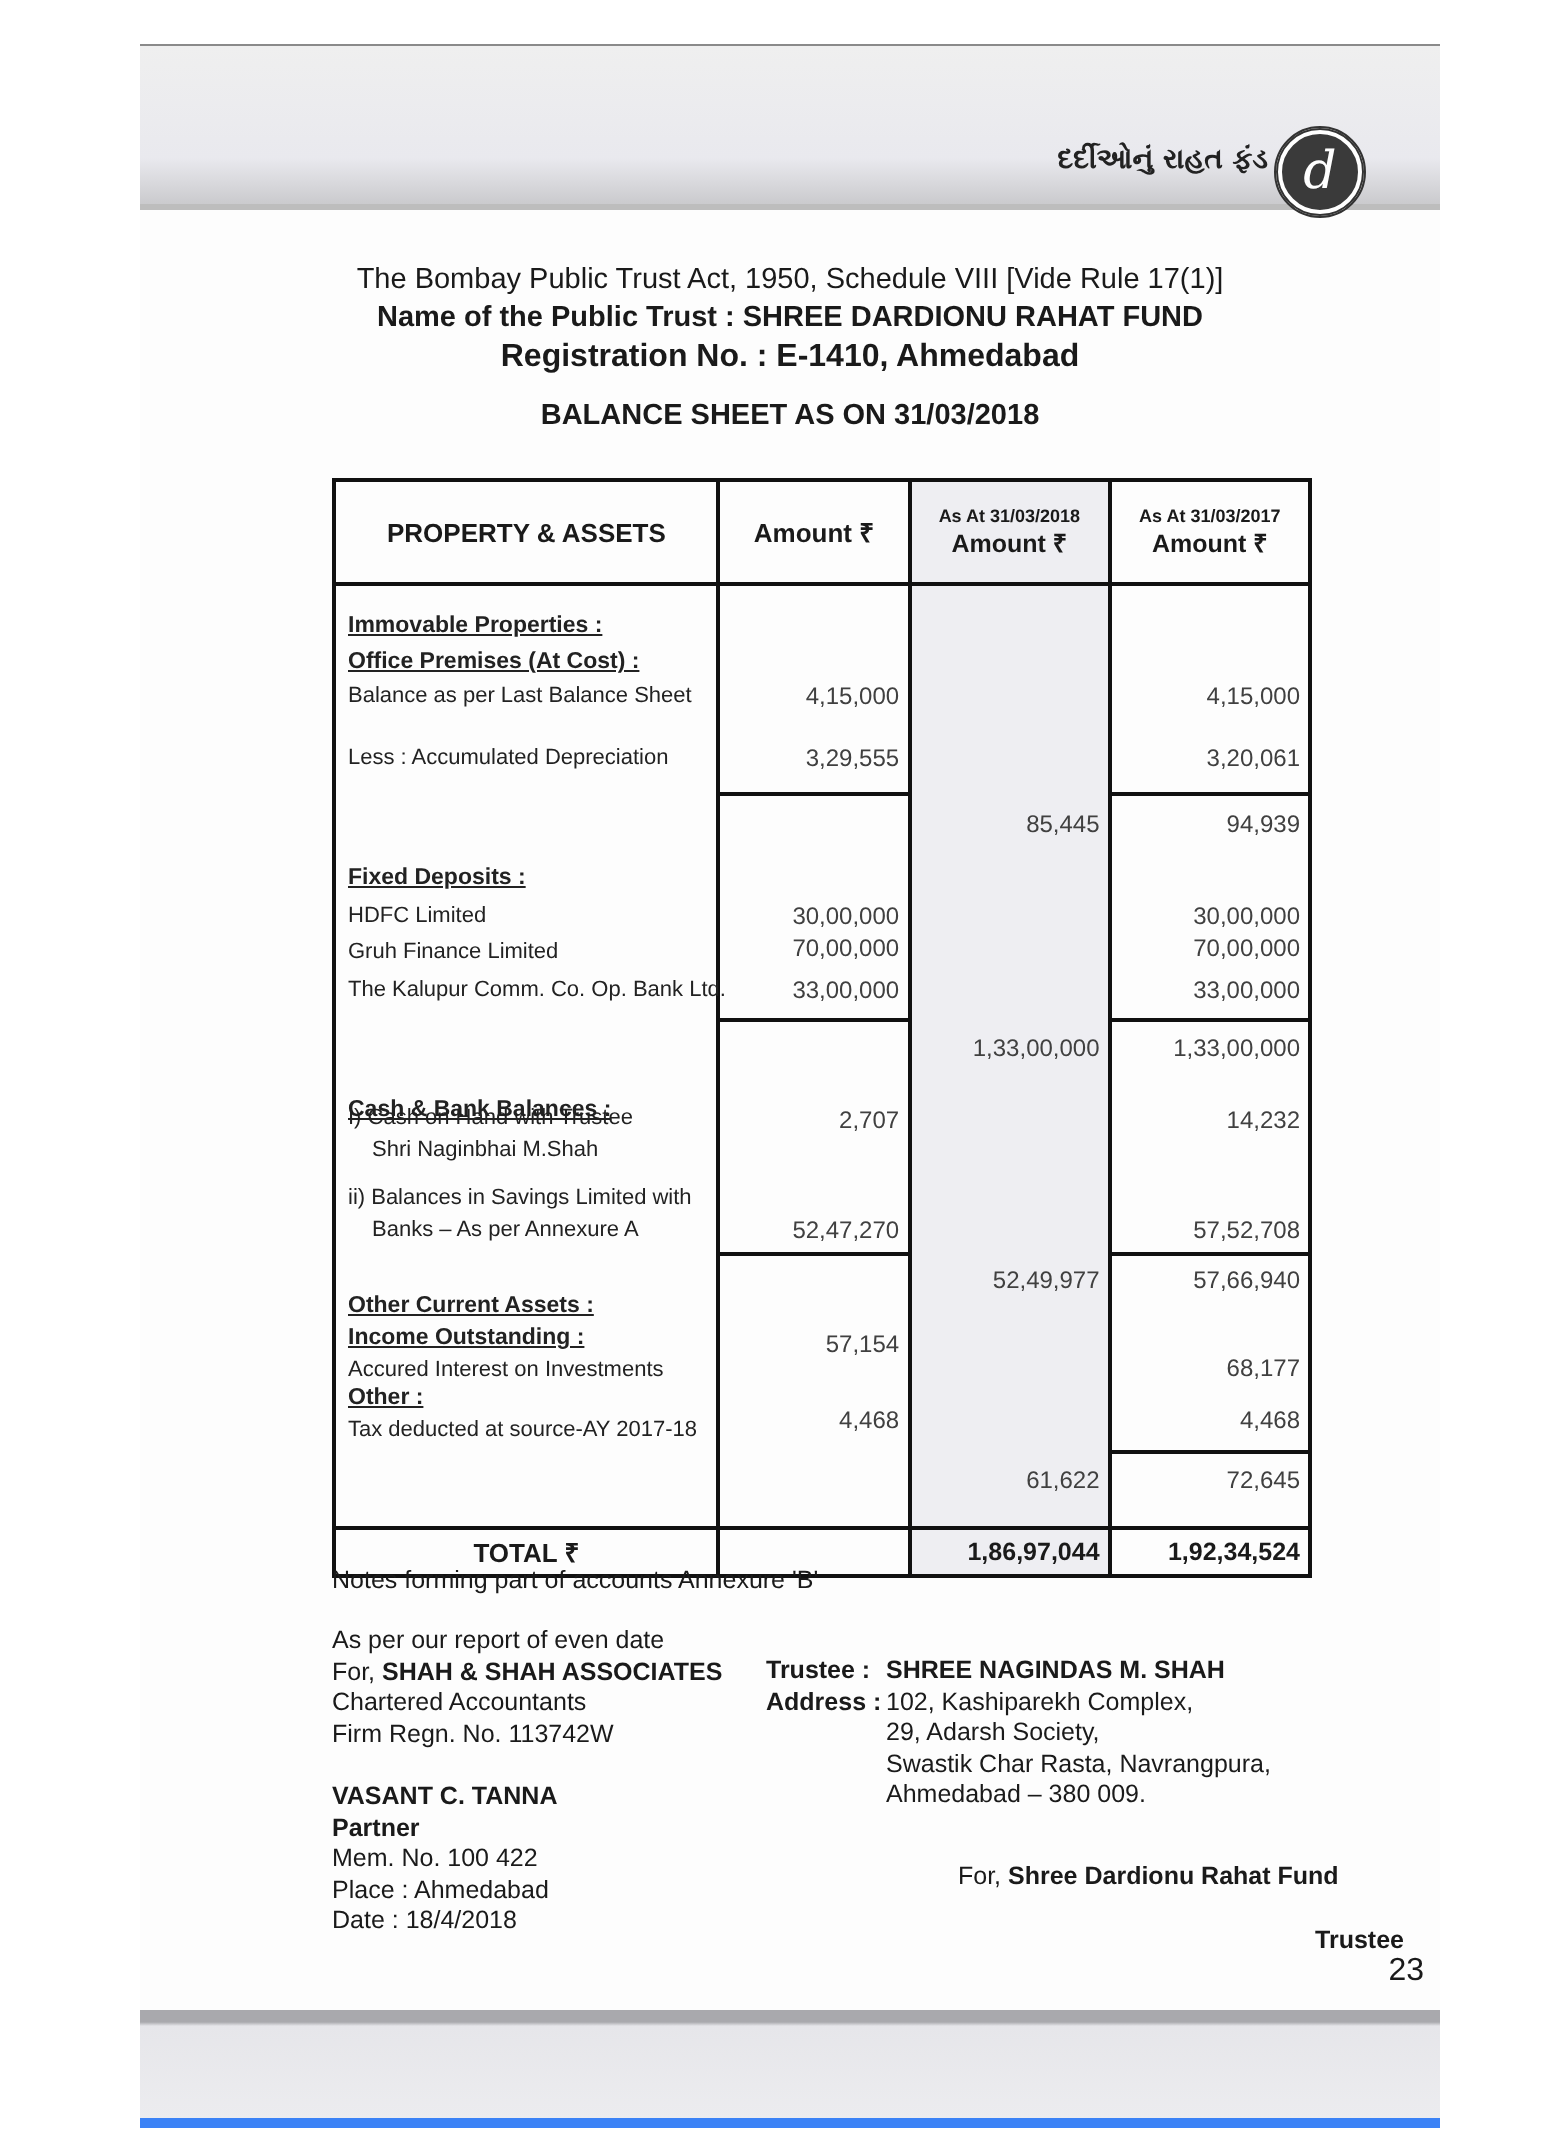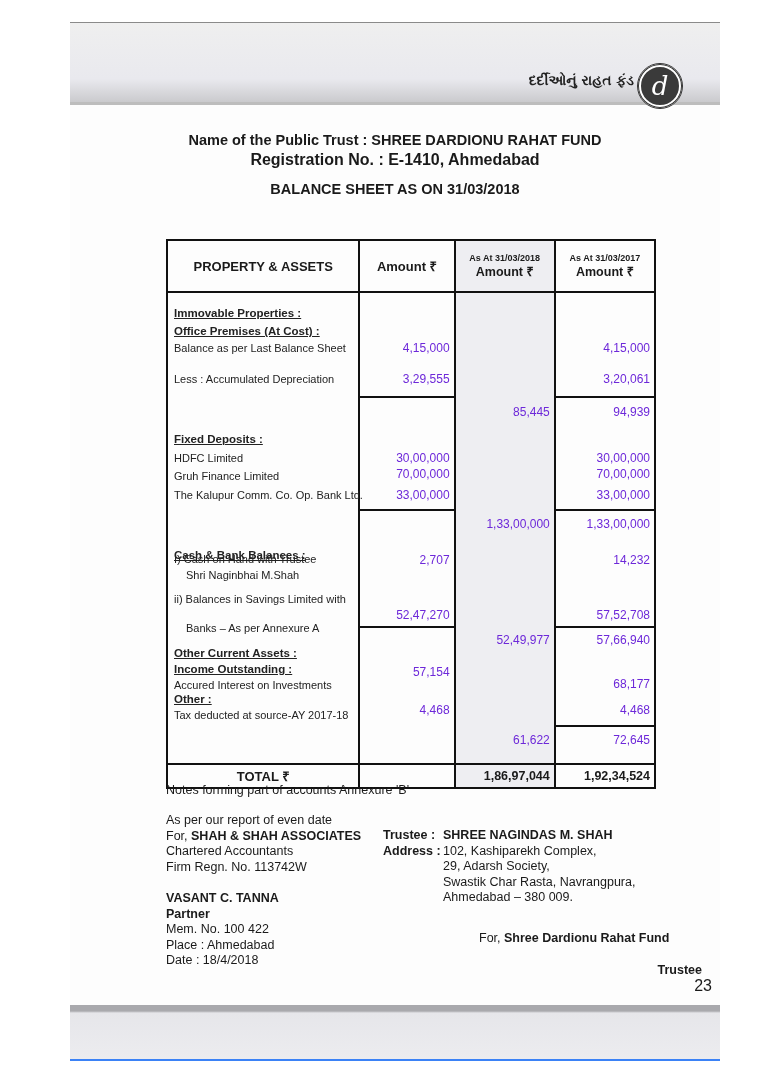--- a/index.html
+++ b/index.html
@@ -2,21 +2,21 @@
 <html><head>
   <meta charset="utf-8">
   <style>
     html, body { margin: 0; padding: 0; }
     body {
       width: 780px; height: 1074px; background: #ffffff; position: relative; overflow: hidden;
       font-family: "Liberation Sans", sans-serif; color: #1a1a1a;
     }
     .page {
       position: absolute; left: 70px; top: 22px; width: 650px; height: 1036px; background: #fdfdfd;
-      border-top: 1px solid #8a8a8a; border-bottom: 2px solid #3b82f6;
+      border-top: 1px solid #8a8a8a; border-bottom: 5px solid #3b82f6;
     }
     .top-band {
       position: absolute; left: 0; top: 0; width: 650px; height: 80px;
       background: linear-gradient(#efefef, #e9e9ee 70%, #c9c9cc 100%);
     }
     .top-band-edge { position: absolute; left: 0; top: 79px; width: 650px; height: 3px; background: #bdbdbd; }
     .brand {
       position: absolute; right: 86px; top: 49px; font-size: 14px; font-weight: bold; color: #222;
       font-family: "DejaVu Sans", sans-serif;
     }
@@ -49,21 +49,21 @@
     .c2 { width: 96px; }
     .c3 { width: 96px; background: #eeeef2; }
     .c4 { width: 96px; }
     thead th { height: 50px; border-bottom: 2px solid #111; vertical-align: middle !important; font-weight: bold; }
     .h-main { font-size: 13px; }
     .h-small { font-size: 9px; display: block; }
     .h-amt { font-size: 12.5px; display: block; }
     .cell { position: relative; }
     .line { position: absolute; left: 6px; white-space: nowrap; font-size: 11px; color: #222; }
     .ul { text-decoration: underline; font-weight: bold; font-size: 11.5px; }
-    .num { position: absolute; right: 4px; white-space: nowrap; font-size: 12px; color: #6d28d9; }
+    .num { position: absolute; right: 4px; white-space: nowrap; font-size: 12px; color: #404040; }
     .rule { position: absolute; left: -2px; right: -2px; height: 0; border-top: 2px solid #111; }
     tr.total td { border-top: 2px solid #111; height: 22px; vertical-align: middle; font-weight: bold; }
     .total-label { text-align: center; font-size: 13px; }
     .total-num { text-align: right; padding-right: 4px !important; font-size: 12.5px; }
 
     .notes { position: absolute; left: 96px; top: 760px; font-size: 12.5px; }
     .footer { position: absolute; left: 96px; top: 790px; width: 540px; font-size: 12.5px; line-height: 15.5px; }
     .f-left { position: absolute; left: 0; top: 0; width: 230px; }
     .f-right { position: absolute; left: 217px; top: 15px; width: 320px; }
     .bold { font-weight: bold; }
@@ -79,20 +79,21 @@
 
 <div class="page">
   <div class="top-band"></div>
   <div class="top-band-edge"></div>
   <div class="brand">દર્દીઓનું રાહત ફંડ</div>
   <div class="logo">
     <div class="logo-inner">d</div>
   </div>
 
   <div class="header-block">
+    <div class="act">The Bombay Public Trust Act, 1950, Schedule VIII [Vide Rule 17(1)]</div>
     <div class="trust">Name of the Public Trust : SHREE DARDIONU RAHAT FUND</div>
     <div class="regn">Registration No. : E-1410, Ahmedabad</div>
     <div class="sheet-title">BALANCE SHEET AS ON 31/03/2018</div>
   </div>
 
   <table class="bs">
     <thead>
       <tr>
         <th class="c1"><span class="h-main">PROPERTY &amp; ASSETS</span></th>
         <th class="c2"><span class="h-main">Amount ₹</span></th>
@@ -117,21 +118,21 @@
 
             <div class="line ul" style="top:140px;">Fixed Deposits :</div>
             <div class="line" style="top:159px;">HDFC Limited</div>
             <div class="line" style="top:177px;">Gruh Finance Limited</div>
             <div class="line" style="top:196px;">The Kalupur Comm. Co. Op. Bank Ltd.</div>
 
             <div class="line ul" style="top:256px;">Cash &amp; Bank Balances :</div>
             <div class="line" style="top:260px;">I)  Cash on Hand with Trustee</div>
             <div class="line" style="top:276px; left:18px;">Shri Naginbhai M.Shah</div>
             <div class="line" style="top:300px;">ii) Balances in Savings Limited with</div>
-            <div class="line" style="top:316px; left:18px;margin-top:13px;">Banks – As per Annexure A</div>
+            <div class="line" style="top:316px; left:18px;">Banks – As per Annexure A</div>
 
             <div class="line ul" style="top:354px;">Other Current Assets :</div>
             <div class="line ul" style="top:370px;">Income Outstanding  :</div>
             <div class="line" style="top:386px;">Accured Interest on Investments</div>
             <div class="line ul" style="top:400px;">Other :</div>
             <div class="line" style="top:416px;">Tax deducted at source-AY 2017-18</div>
           </div>
         </td>
         <td class="c2">
           <div class="cell" style="height:470px;">

